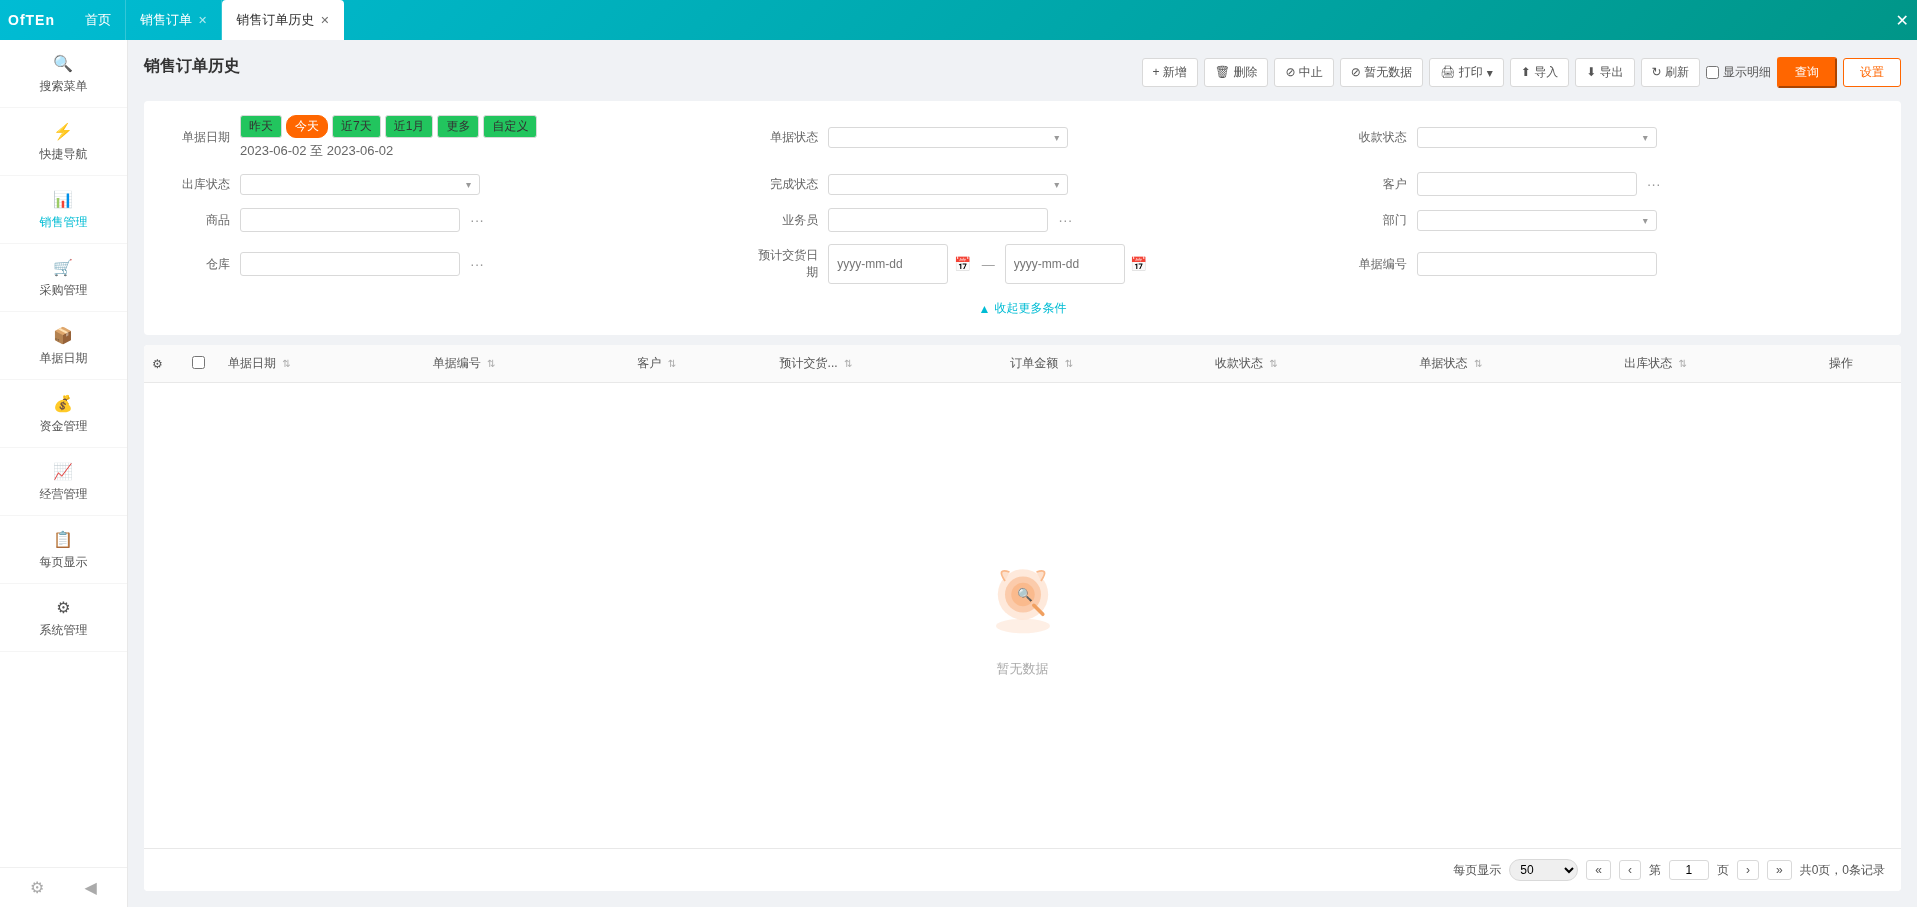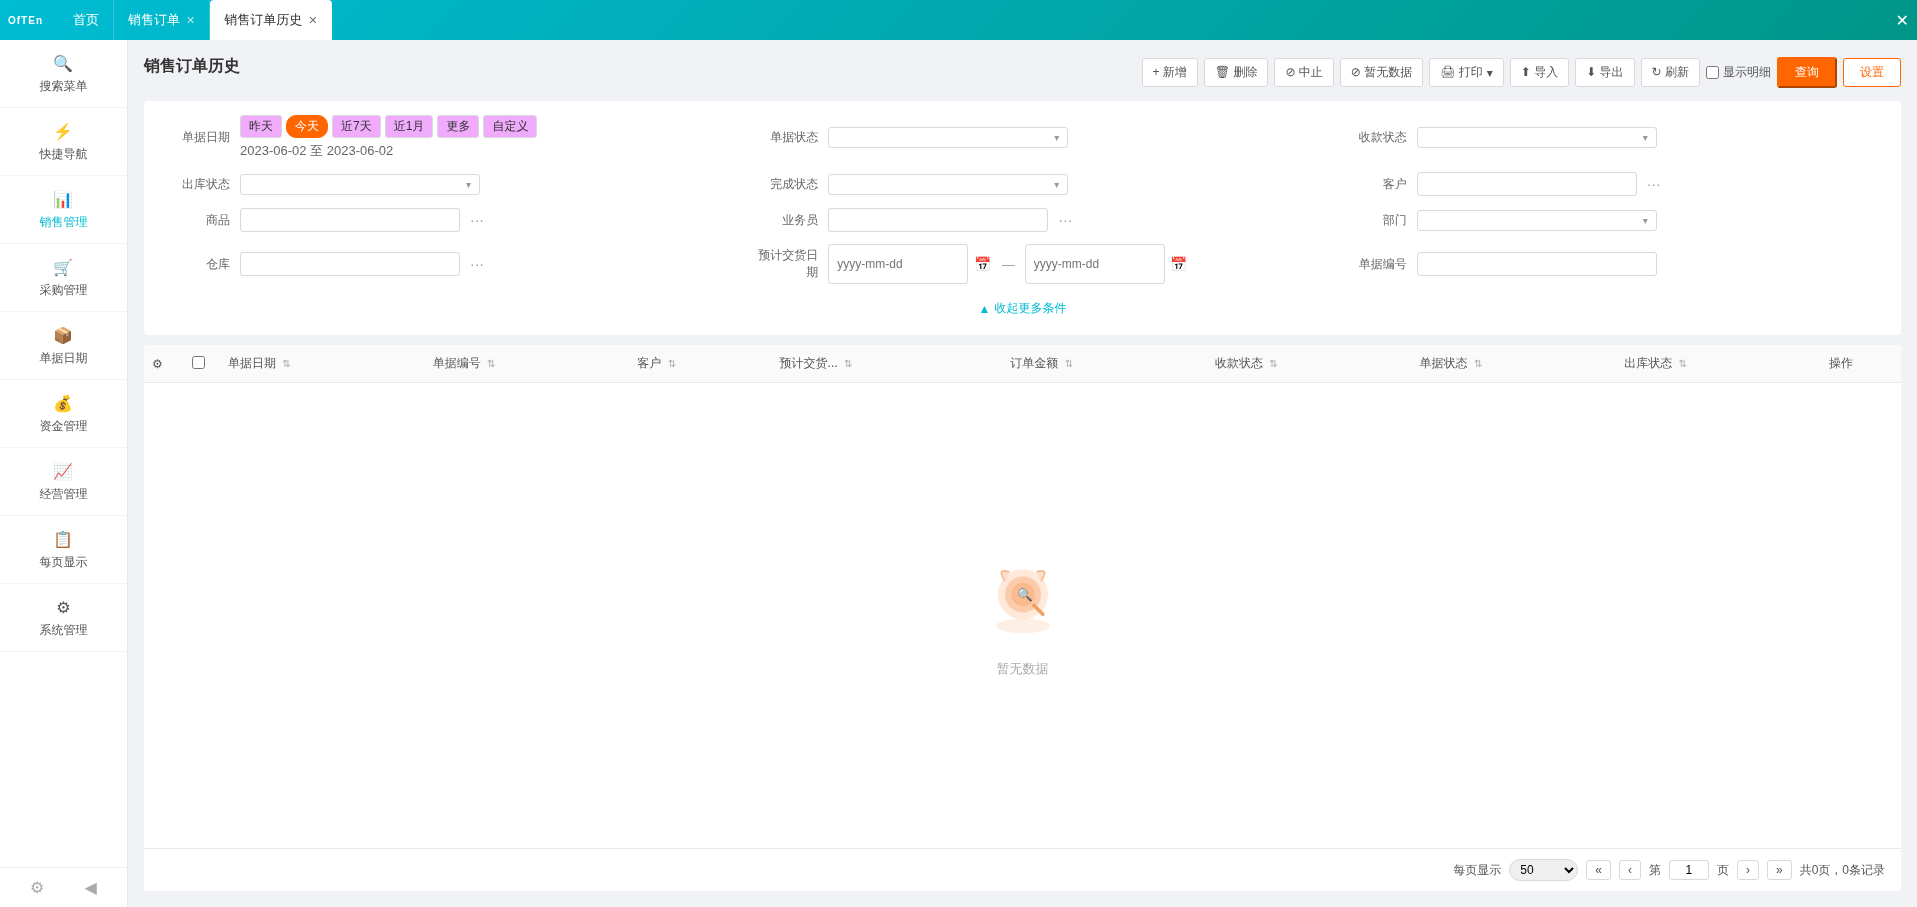--- a/index.html
+++ b/index.html
@@ -39,21 +39,21 @@
     }
     .top-bar-right {
       margin-left: auto;
       display: flex;
       align-items: center;
       gap: 8px;
       color: #fff;
       font-size: 13px;
     }
     .brand-text {
-      font-size: 10px;
+      font-size: 14px;
       font-weight: bold;
       color: #fff;
       letter-spacing: 1px;
     }
 
     
     .main-layout {
       display: flex;
       flex: 1;
       overflow: hidden;
@@ -148,21 +148,21 @@
       display: flex;
       align-items: center;
       gap: 4px;
     }
     .date-btn {
       padding: 2px 8px;
       border: 1px solid #d9d9d9;
       border-radius: 3px;
       font-size: 12px;
       cursor: pointer;
-      background: #f0abfc;
+      background: #22c55e;
       color: #333;
     }
     .date-btn.active {
       background: #ff6600;
       color: #fff;
       border-color: #ff6600;
       border-radius: 10px;
     }
     .date-range-text {
       font-size: 13px;
@@ -204,21 +204,21 @@
       cursor: pointer;
       padding: 2px 4px;
     }
 
     .date-input {
       border: 1px solid #d9d9d9;
       border-radius: 3px;
       padding: 12px 8px;
       font-size: 12px;
       outline: none;
-      width: 140px;
+      width: 120px;
       color: #bbb;
     }
     .date-sep { color: #999; margin: 0 4px; }
     .cal-icon { color: #f90; cursor: pointer; font-size: 14px; }
 
     .collapse-link {
       display: flex;
       align-items: center;
       justify-content: center;
       gap: 4px;

